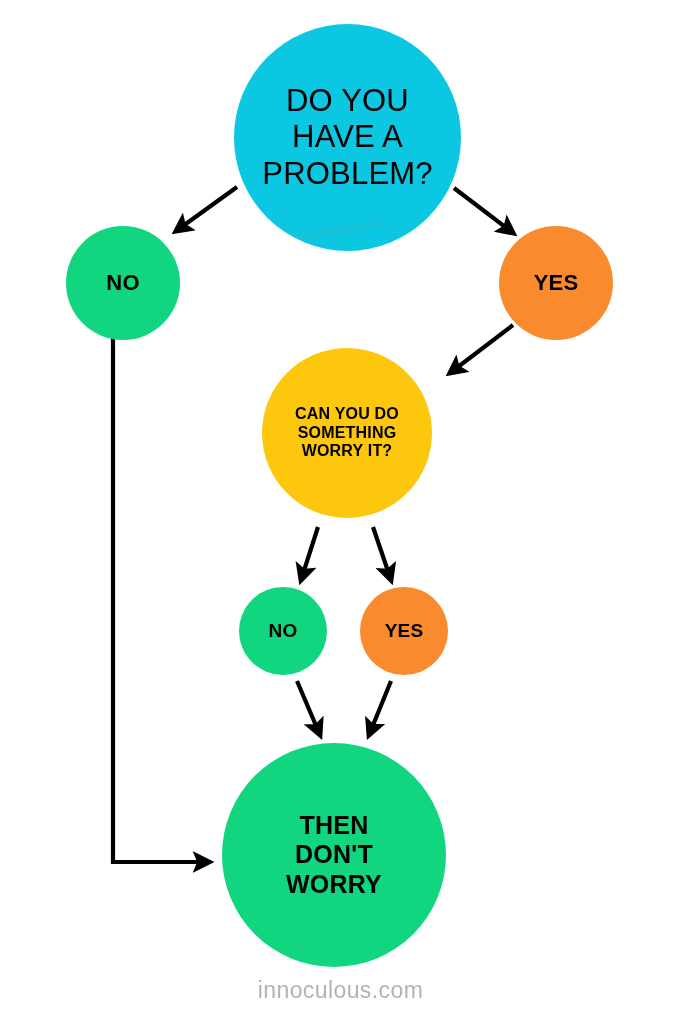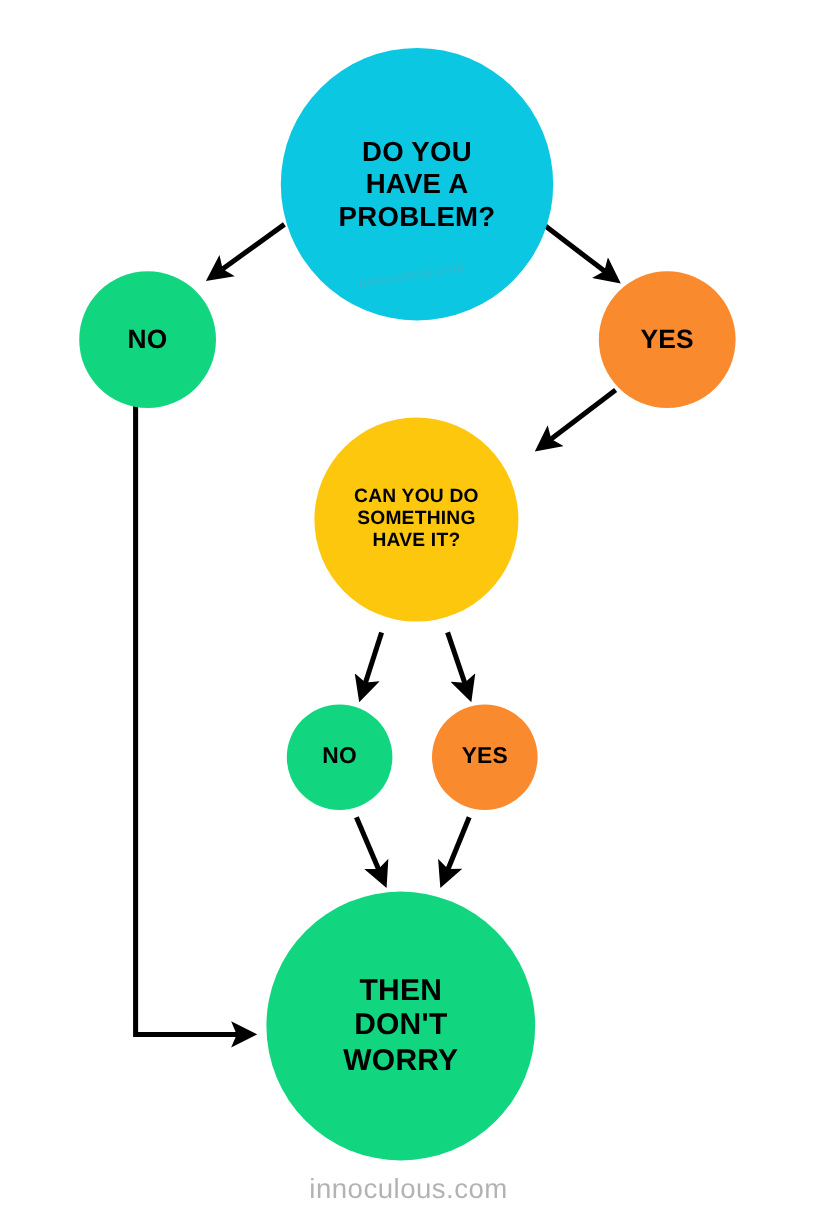--- a/index.html
+++ b/index.html
@@ -36,25 +36,25 @@
   .node-label {
     display: block;
     line-height: 1.18;
     white-space: pre-line;
     letter-spacing: 0.2px;
   }
 
   
   #node-root {
     left: 234px;
-    top: 40px;
+    top: 24px;
     width: 227px;
     height: 227px;
-    font-size: 23px;
-    font-weight: 700;
+    font-size: 31px;
+    font-weight: 400;
   }
   
   #node-no-1 {
     left: 66px;
     top: 226px;
     width: 114px;
     height: 114px;
     font-size: 22px;
     font-weight: 700;
   }
@@ -168,21 +168,21 @@
   <span class="node-label">NO</span>
 </div>
 
 <div class="node" id="node-yes-1" style="background:#fa8a2e;">
   <span class="node-label">YES</span>
 </div>
 
 <div class="node" id="node-question-2" style="background:#fcc70c;">
   <span class="node-label">CAN YOU DO
 SOMETHING
-HAVE IT?</span>
+WORRY IT?</span>
 </div>
 
 <div class="node" id="node-no-2" style="background:#12d67f;">
   <span class="node-label">NO</span>
 </div>
 
 <div class="node" id="node-yes-2" style="background:#fa8a2e;">
   <span class="node-label">YES</span>
 </div>
 

